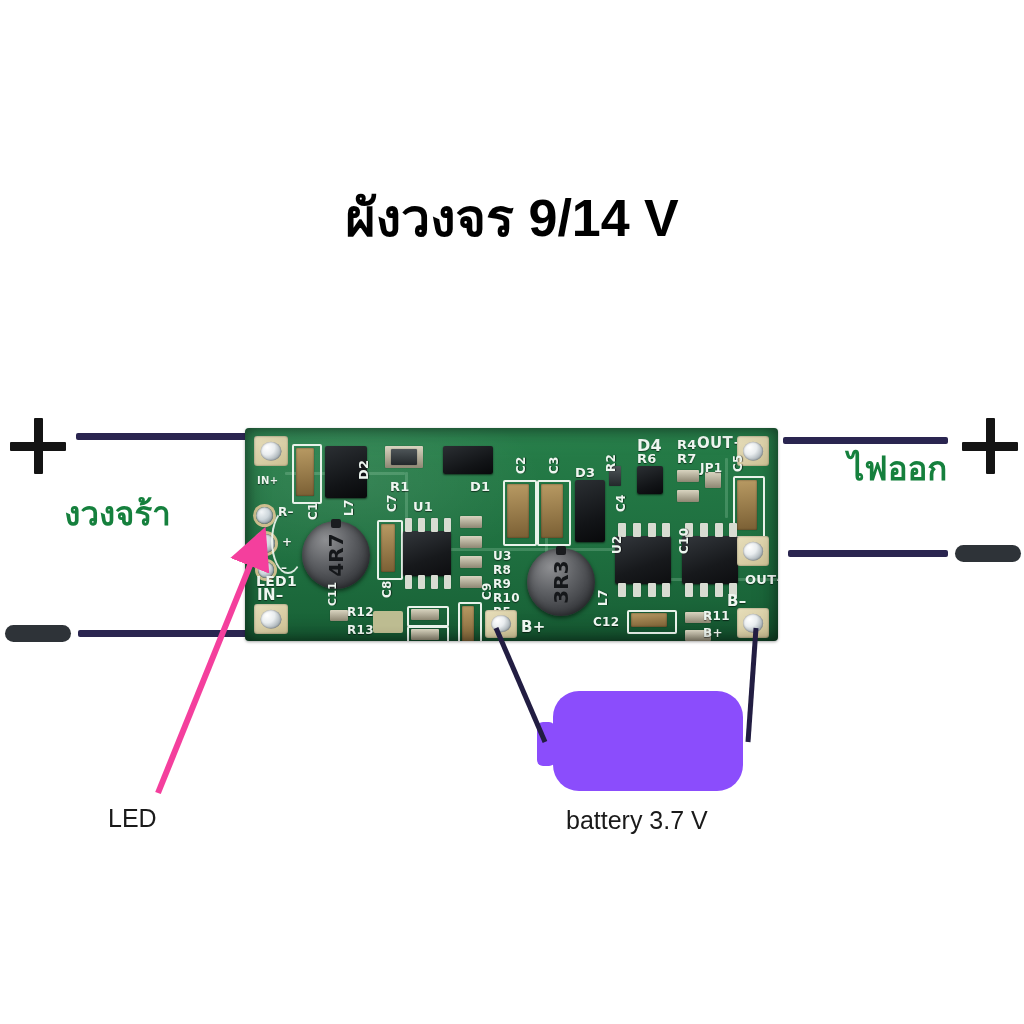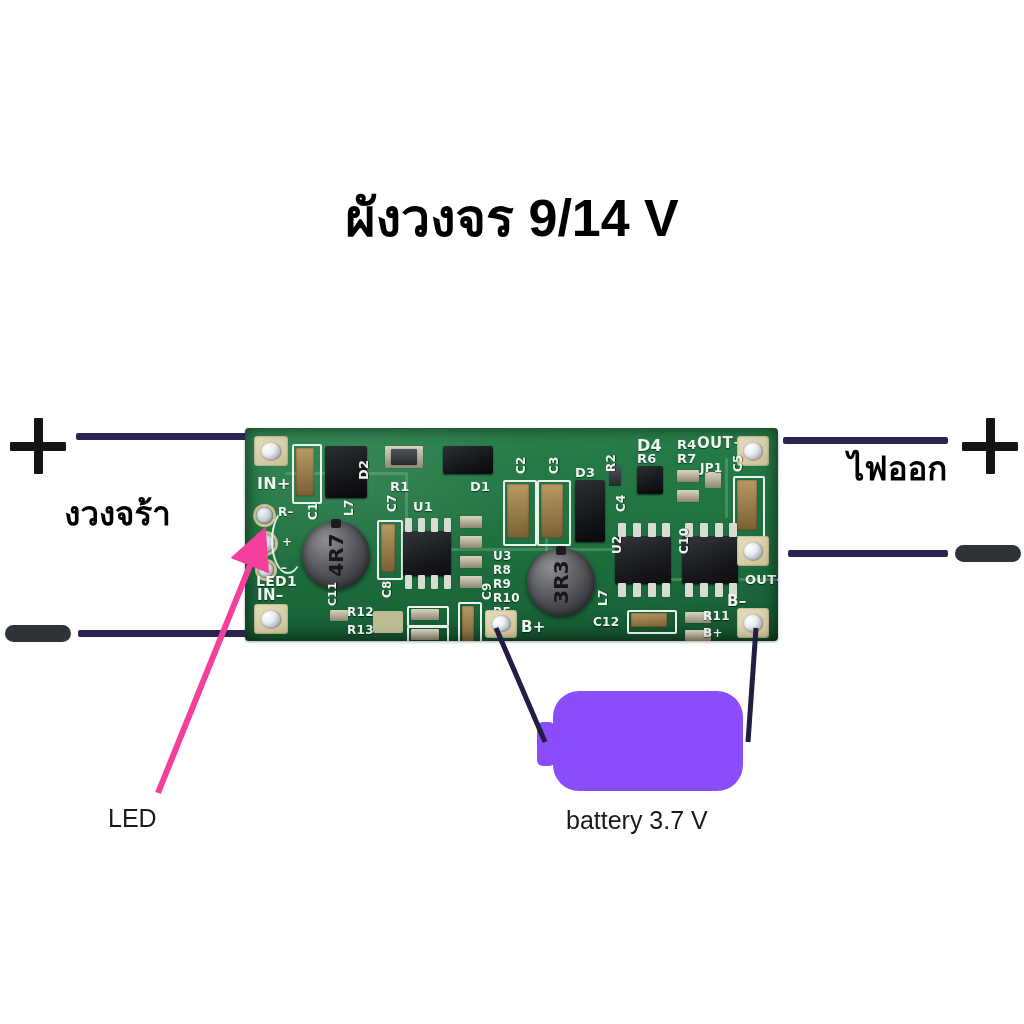--- a/index.html
+++ b/index.html
@@ -22,21 +22,21 @@
   .plus::before,.plus::after{content:"";position:absolute;background:#141414;}
   .plus::before{left:0;top:50%;width:100%;height:9px;margin-top:-4.5px;border-radius:1px;}
   .plus::after{top:0;left:50%;height:100%;width:9px;margin-left:-4.5px;border-radius:1px;}
   .minus{position:absolute;background:#2e3338;border-radius:9px;}
 
   
   .wire{position:absolute;background:#2a2550;border-radius:2px;}
 
   
   .side-label{
-    position:absolute;text-align:center;color:#000000;
+    position:absolute;text-align:center;color:#15803d;
     font-weight:bold;line-height:1.18;
   }
   .side-label .l1{font-size:33px;display:block;}
   .side-label .l2{font-size:33px;display:block;}
 
   
   .small-label{
     position:absolute;color:#1a1a1a;font-size:25px;font-weight:normal;
     white-space:nowrap;
   }
@@ -139,21 +139,21 @@
     <div class="trace" style="left:420px;top:150px;width:120px;height:3px;"></div>
     <div class="trace" style="left:480px;top:30px;width:3px;height:60px;"></div>
 
     <div class="pad" style="left:9px;top:8px;width:34px;height:30px;">
         <div class="hole"></div>
       </div>
     <div class="pad" style="left:9px;top:176px;width:34px;height:30px;">
         <div class="hole"></div>
       </div>
 
-    <div class="silk" style="left:12px;top:48px;font-size:16px;">IN+</div>
+    <div class="silk" style="left:12px;top:48px;font-size:10px;">IN+</div>
     <div class="silk" style="left:12px;top:160px;font-size:15px;">IN–</div>
 
     <div class="vpad" style="left:11px;top:79px;width:17px;height:17px;"></div>
     <div class="vpad" style="left:11px;top:106px;width:19px;height:19px;"></div>
     <div class="vpad" style="left:13px;top:134px;width:16px;height:16px;"></div>
 
     <div class="silk" style="left:33px;top:78px;font-size:12px;">R–</div>
     <div class="silk" style="left:37px;top:108px;font-size:12px;">+</div>
     <div class="silk" style="left:36px;top:134px;font-size:12px;">–</div>
     <div class="silk" style="left:11px;top:146px;font-size:14px;">LED1</div>

